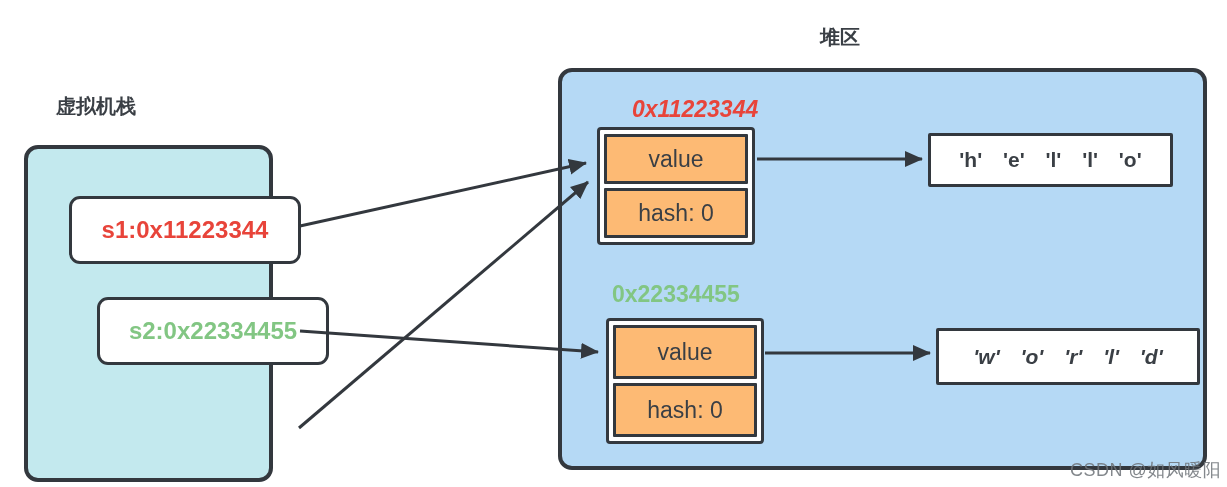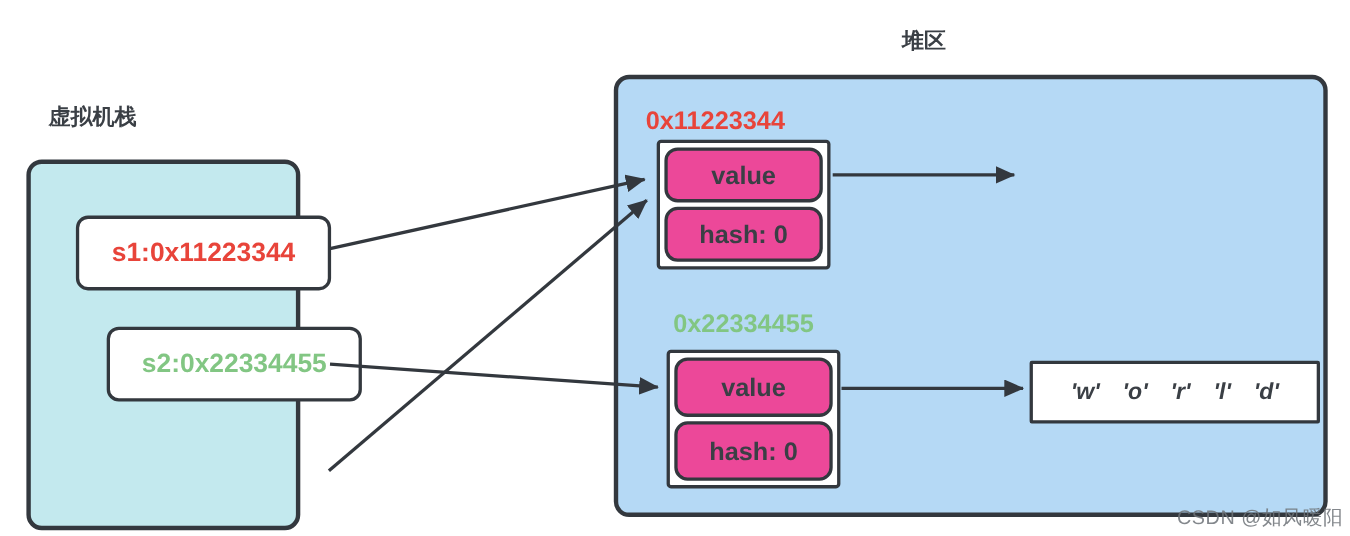--- a/index.html
+++ b/index.html
@@ -5,46 +5,46 @@
   :root{
     --red:#e8443a; --green:#82c683; --stack-fill:#c3e9ee; --heap-fill:#b5d9f5;
     --line:#33383e; --text-dark:#3a3f45; --watermark:#6e7378;
   }
   *{margin:0;padding:0;box-sizing:border-box;}
   body{background:#fff;font-family:"Liberation Sans","DejaVu Sans",sans-serif;}
   .canvas{position:relative;width:1227px;height:487px;background:#fff;overflow:hidden;}
   .arrows{position:absolute;left:0;top:0;z-index:6;pointer-events:none;}
 
   .title{position:absolute;font-size:20px;font-weight:bold;color:var(--text-dark);text-align:left;z-index:2;}
-  .stack-title{left:44px;top:93px;width:190px;}
+  .stack-title{left:56px;top:93px;width:190px;}
   .heap-title{left:820px;top:24px;width:165px;}
 
   .stack-box{position:absolute;left:24px;top:145px;width:249px;height:337px;
     background:var(--stack-fill);border:4px solid var(--line);border-radius:14px;z-index:1;}
   .stack-item{position:absolute;left:41px;width:232px;height:68px;background:#fff;
     border:3px solid var(--line);border-radius:11px;display:flex;align-items:center;justify-content:center;
     font-size:24px;font-weight:bold;z-index:2;}
   .stack-item.p1{top:47px;}
   .stack-item.p2{top:148px;margin-left:28px;}
   .stack-item.p3{top:249px;}
 
   .heap-box{position:absolute;left:558px;top:68px;width:649px;height:402px;
     background:var(--heap-fill);border:4px solid var(--line);border-radius:14px;z-index:1;}
 
   .addr{position:absolute;font-size:23px;font-weight:bold;z-index:2;}
-  .addr1{left:587px;top:96px;}
+  .addr1{left:632px;top:96px;font-style:italic;}
   .addr2{left:612px;top:281px;}
 
   .obj{position:absolute;width:158px;background:#fff;border:3px solid var(--line);border-radius:4px;
     padding:4px;display:flex;flex-direction:column;gap:4px;z-index:2;}
   .obj1{left:597px;top:127px;height:118px;}
   .obj2{left:606px;top:318px;height:126px;}
-  .cell{flex:1;background:#ec4899;border:3px solid var(--line);border-radius:12px;
+  .cell{flex:1;background:#fdba74;border:3px solid var(--line);border-radius:1px;
     display:flex;align-items:center;justify-content:center;
-    font-size:23px;font-weight:bold;color:var(--text-dark);}
+    font-size:23px;font-weight:normal;color:var(--text-dark);}
 
   .chars{position:absolute;background:#fff;border:3px solid var(--line);border-radius:2px;
     display:flex;align-items:center;justify-content:center;z-index:2;
     font-size:21px;font-weight:bold;color:var(--text-dark);word-spacing:15px;white-space:nowrap;}
   .chars1{left:928px;top:133px;width:245px;height:54px;}
   .chars2{left:936px;top:328px;width:264px;height:57px;font-style:italic;}
 
   .c-red{color:var(--red);}
   .c-green{color:var(--green);}
 
@@ -81,20 +81,21 @@
     </div>
   </div>
 
   <div class="heap-box"></div>
 
   <div class="addr addr1 c-red">0x11223344</div>
   <div class="obj obj1">
     <div class="cell">value</div>
     <div class="cell">hash: 0</div>
   </div>
+  <div class="chars chars1">'h' 'e' 'l' 'l' 'o'</div>
 
   <div class="addr addr2 c-green">0x22334455</div>
   <div class="obj obj2">
     <div class="cell">value</div>
     <div class="cell">hash: 0</div>
   </div>
   <div class="chars chars2">'w' 'o' 'r' 'l' 'd'</div>
 
   <div class="watermark">CSDN @如风暖阳</div>
 

